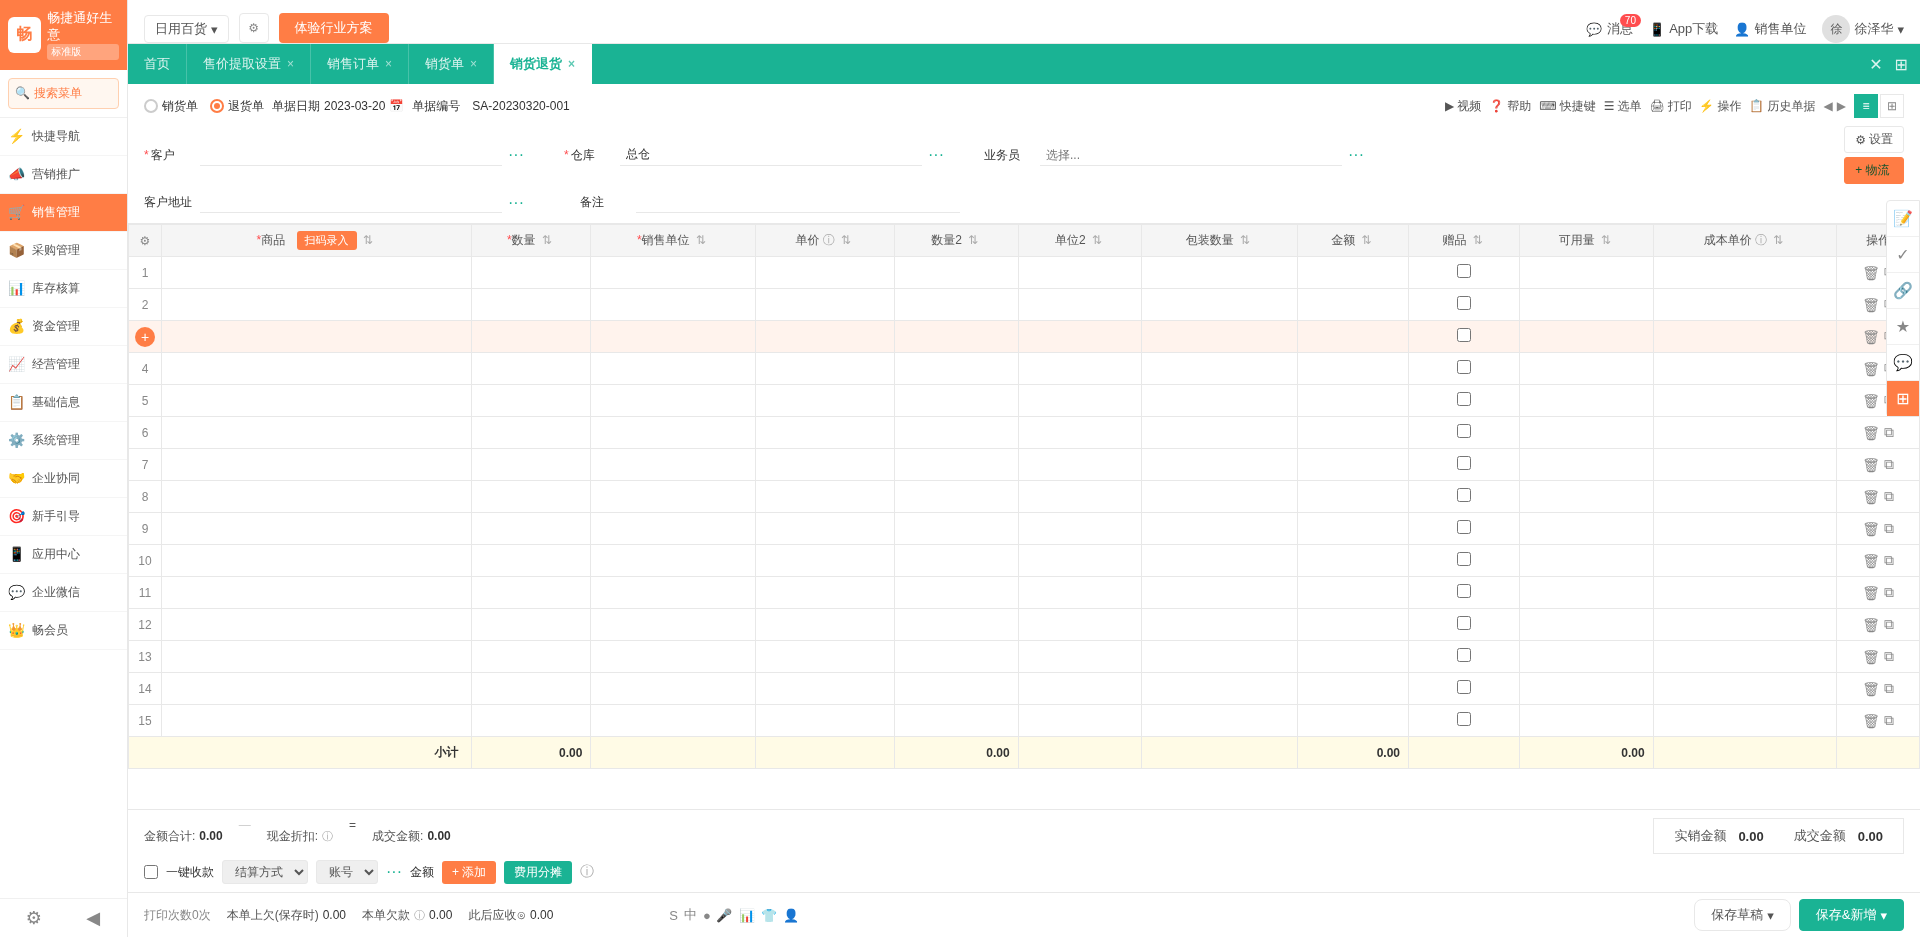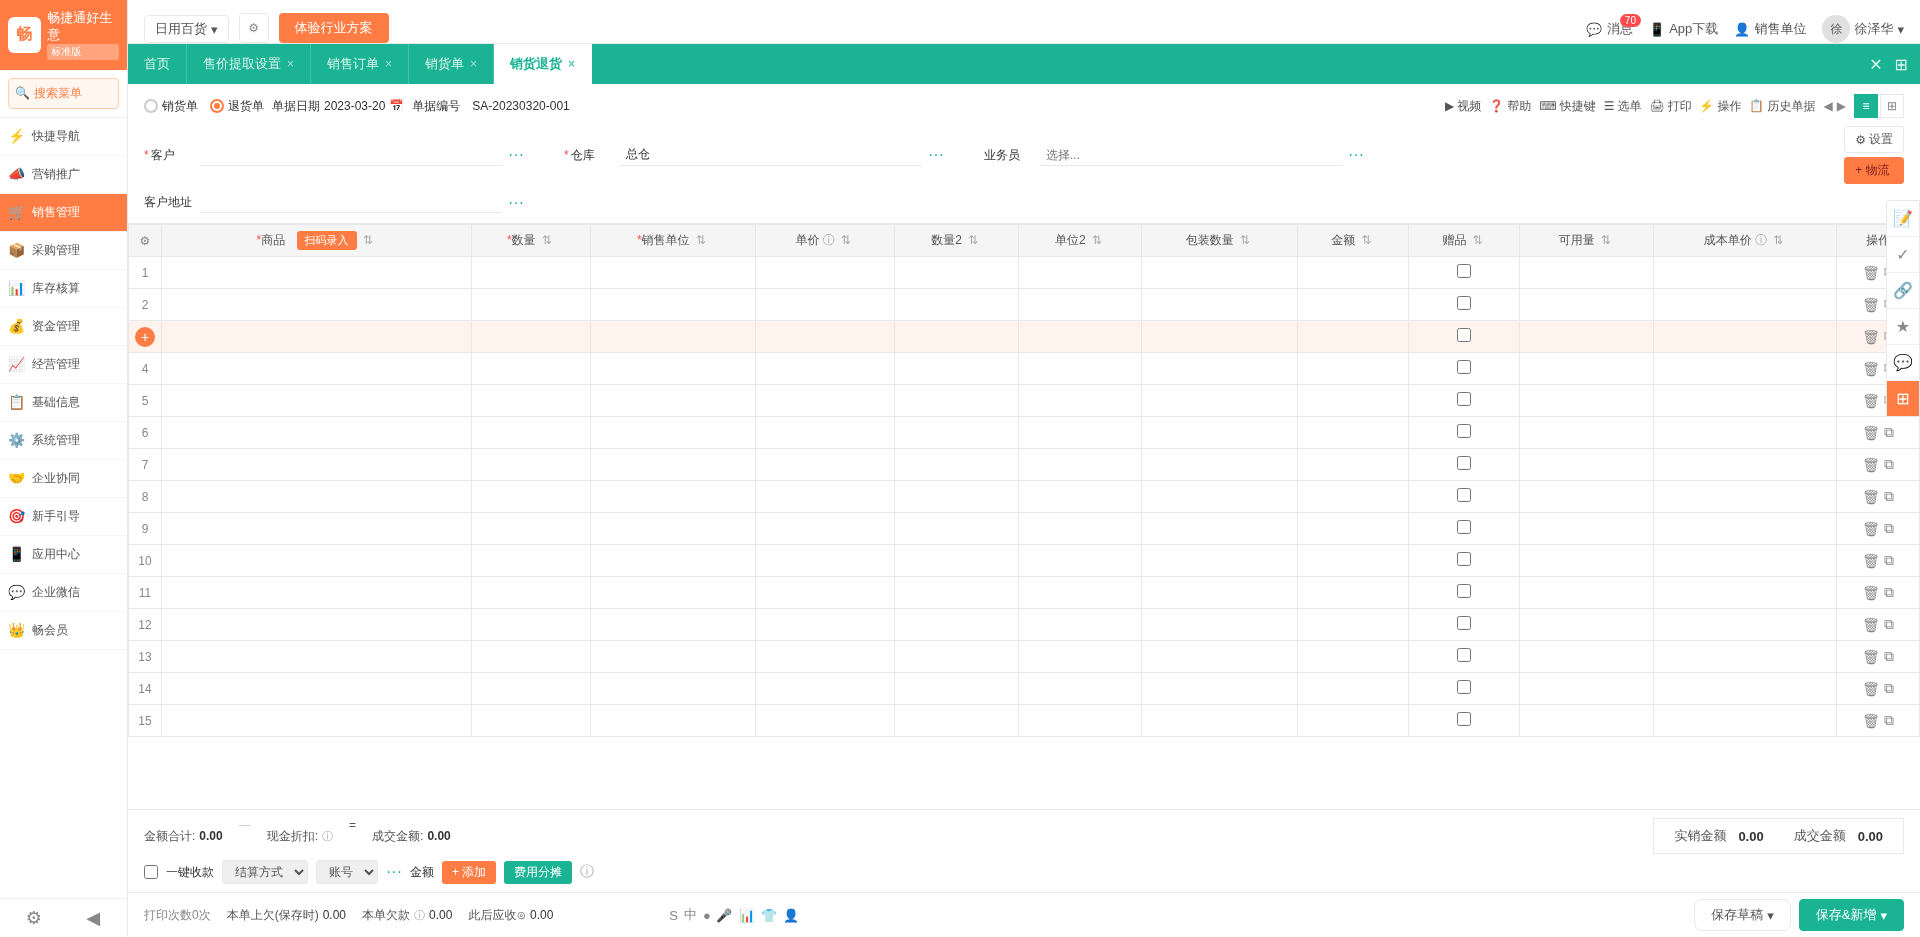--- a/index.html
+++ b/index.html
@@ -54,21 +54,21 @@
     .radio-circle.selected::after { content: ''; width: 6px; height: 6px; background: #ff7d45; border-radius: 50%; }
     .form-label { color: #333; min-width: 50px; }
     .form-label.required::before { content: '*'; color: #ff4d4f; margin-right: 2px; }
     .form-date { display: flex; align-items: center; gap: 4px; color: #333; }
     .form-toolbar-item { display: flex; align-items: center; gap: 3px; color: #555; cursor: pointer; font-size: 12px; }
 
     .field-group { display: flex; align-items: center; gap: 6px; flex: 1; max-width: 380px; }
     .field-input { flex: 1; border: none; border-bottom: 1px solid #e8e8e8; padding: 3px 6px; outline: none; color: #333; font-size: 12px; }
     .field-dots { color: #1ab394; cursor: pointer; font-size: 16px; line-height: 1; }
     .action-btn { padding: 4px 10px; border-radius: 3px; border: 1px solid #e8e8e8; background: #fff; cursor: pointer; font-size: 12px; color: #555; display: flex; align-items: center; gap: 3px; }
-    .action-btn.orange { background: #ff7d45; color: #7f1d1d; border-color: #ff7d45; }
+    .action-btn.orange { background: #ff7d45; color: #14532d; border-color: #ff7d45; }
 
     
     .table-container { flex: 1; overflow: auto; background: #fff; margin: 0; }
     table { width: 100%; border-collapse: collapse; font-size: 12px; }
     table thead tr { background: #f5f5f5; }
     table thead th { padding: 6px 8px; border: 1px solid #e8e8e8; color: #555; font-weight: normal; white-space: nowrap; position: sticky; top: 0; background: #f5f5f5; z-index: 1; }
     table tbody tr { background: #fff; }
     table tbody tr.active-row { background: #fff3ed; }
     table tbody td { padding: 4px 6px; border: 1px solid #e8e8e8; height: 32px; }
     table tbody td.row-num { color: #888; text-align: center; width: 30px; }
@@ -350,20 +350,24 @@
           </button>
         </div>
       </div>
       <div class="form-row">
         <div class="field-group">
           <span class="form-label">客户地址</span>
           <input class="field-input" type="text" style="width: 280px;">
           <span class="field-dots">···</span>
         </div>
         <div style="width:40px;"></div>
+        <div class="field-group">
+          <span class="form-label">备注</span>
+          <input class="field-input" type="text" style="width: 400px;">
+        </div>
       </div>
     </div>
 
     <div class="table-container">
       <table>
         <thead>
           <tr>
             <th class="settings-col">
               <span class="gear-icon">⚙</span>
             </th>
@@ -690,20 +694,34 @@
               <td></td>
               <td></td>
               <td>
                 <div class="ops-cell">
                   <span class="icon-btn">🗑</span>
                   <span class="icon-btn">⧉</span>
                 </div>
               </td>
             </tr>
 
+          <tr class="subtotal-row">
+            <td colspan="2" style="text-align:right;padding-right:12px;">小计</td>
+            <td style="text-align:right;padding-right:8px;">0.00</td>
+            <td></td>
+            <td></td>
+            <td style="text-align:right;padding-right:8px;">0.00</td>
+            <td></td>
+            <td></td>
+            <td style="text-align:right;padding-right:8px;">0.00</td>
+            <td></td>
+            <td style="text-align:right;padding-right:8px;">0.00</td>
+            <td></td>
+            <td></td>
+          </tr>
         </tbody>
       </table>
     </div>
 
     <div class="bottom-area">
 
       <div class="footer-bar">
         <div class="footer-row1">
           <div class="footer-sum-item">
             <span class="footer-sum-label">金额合计:</span>

